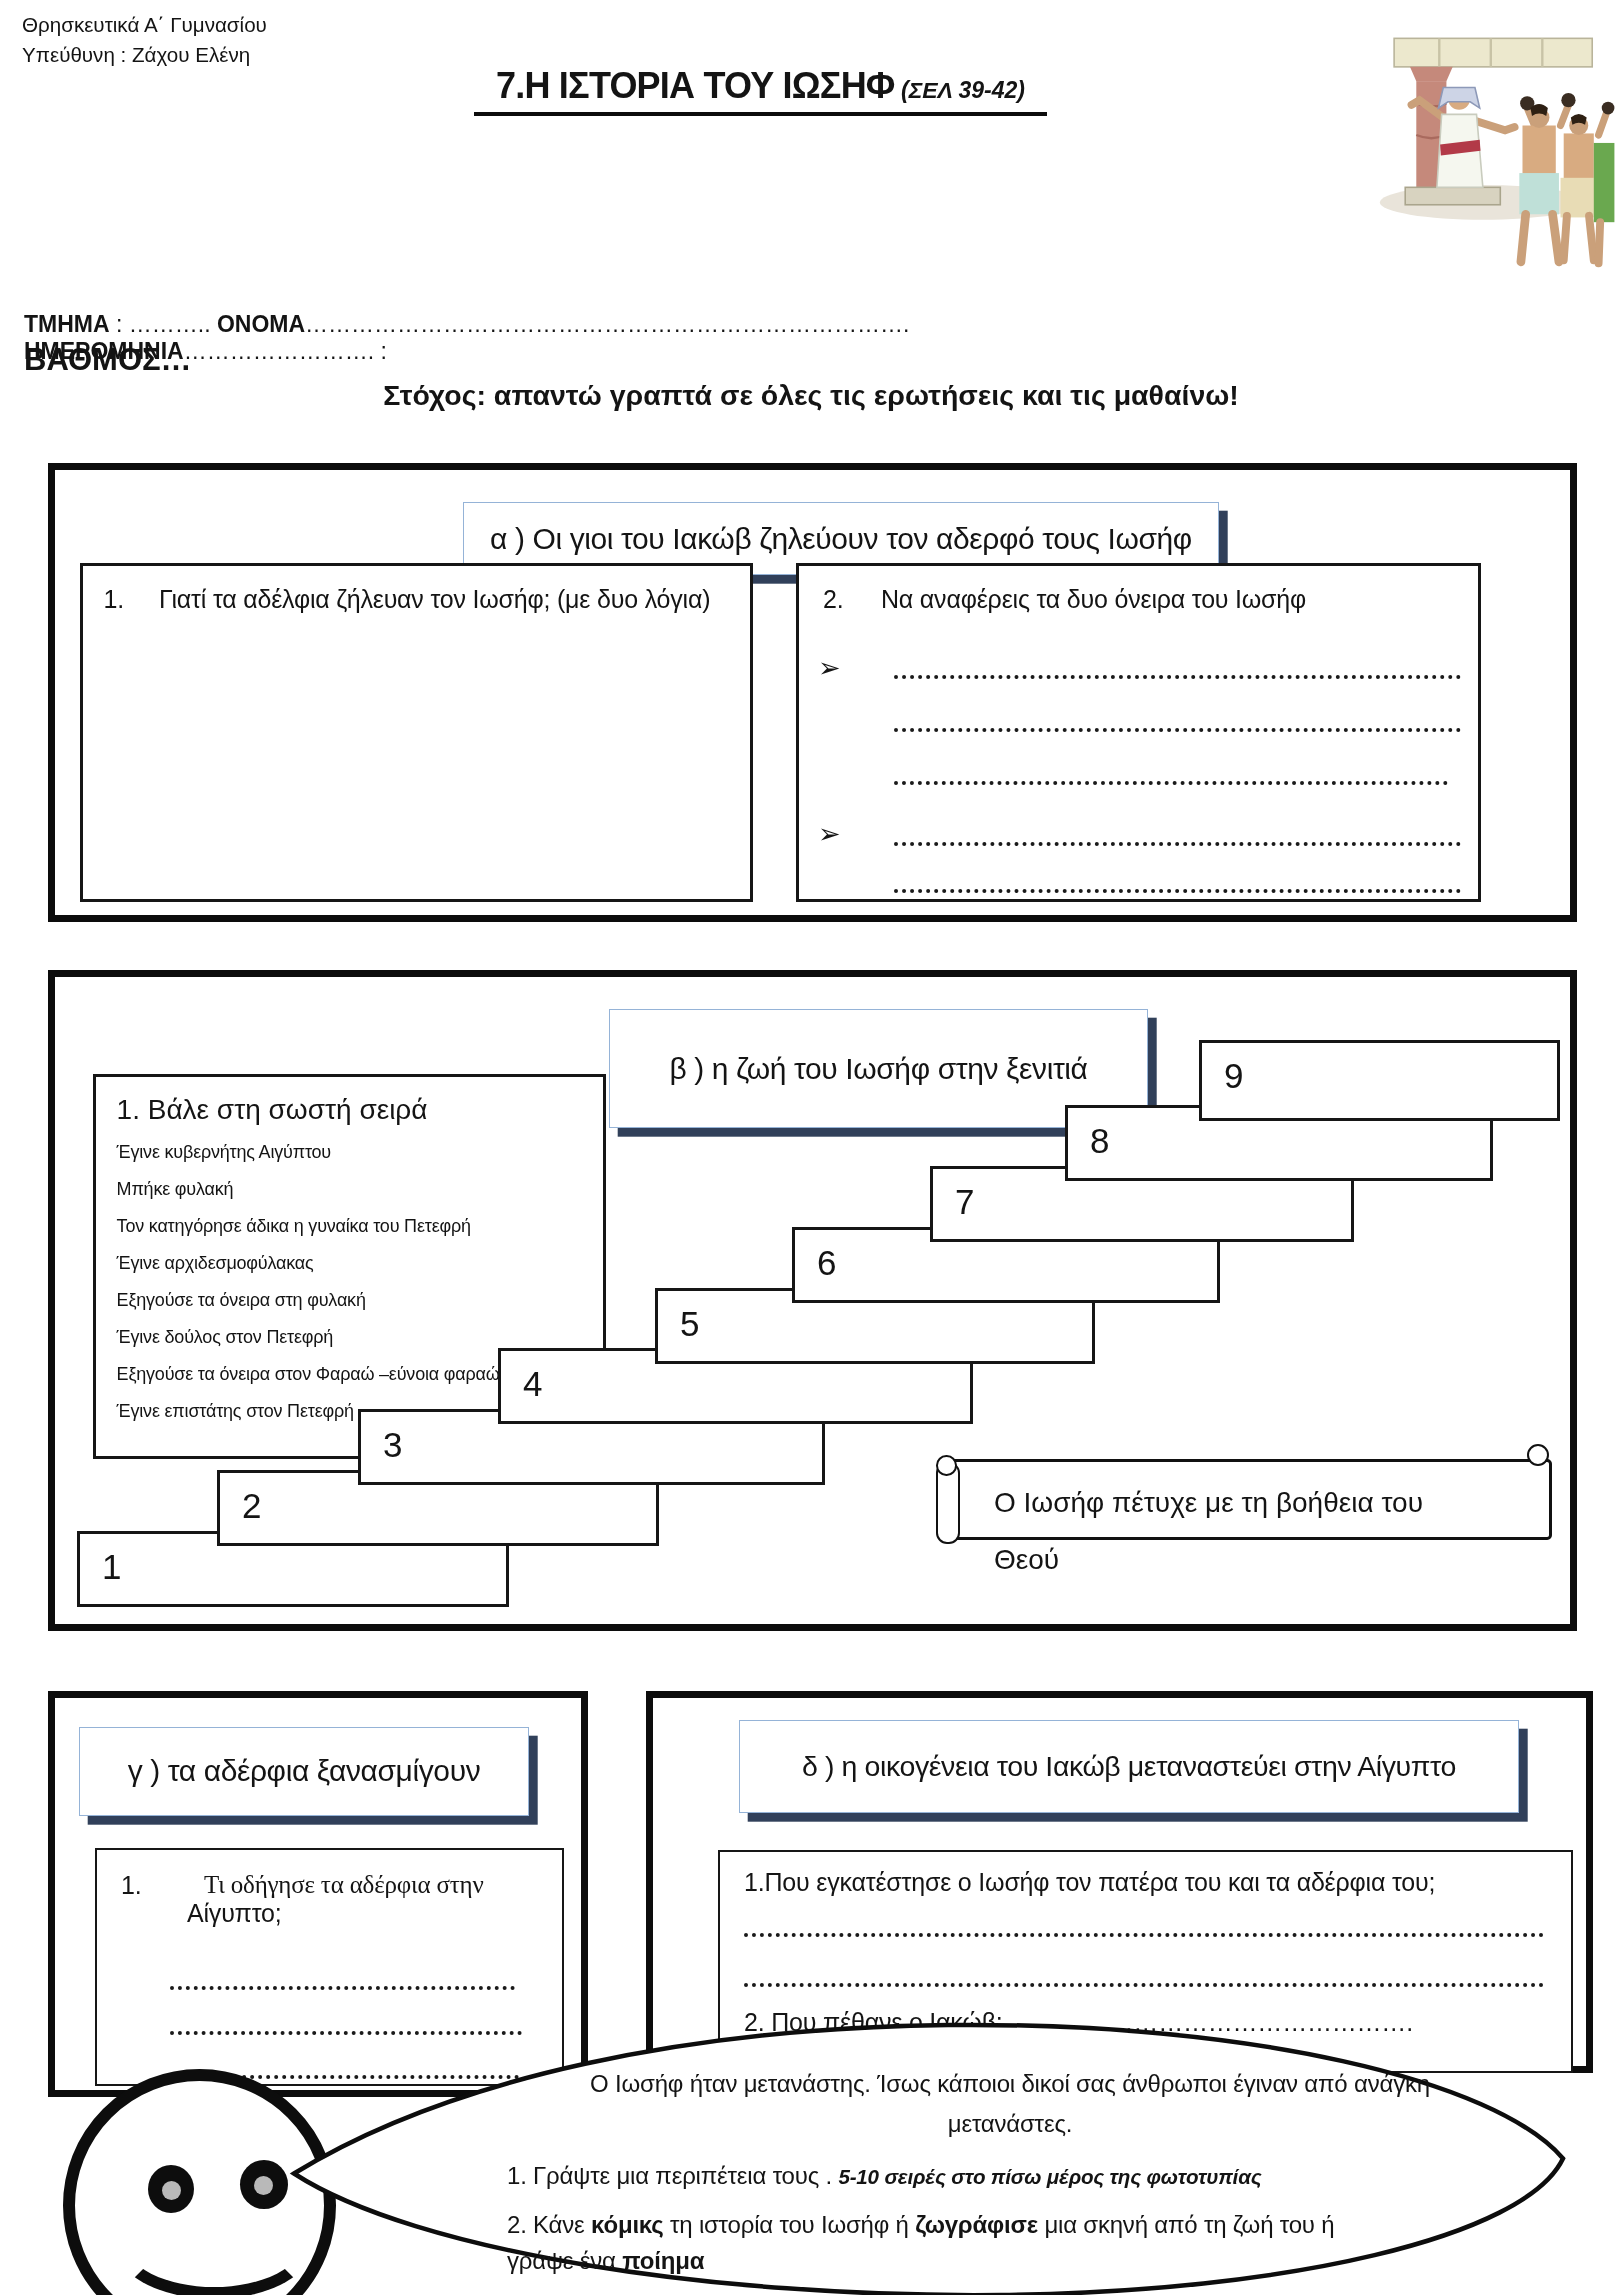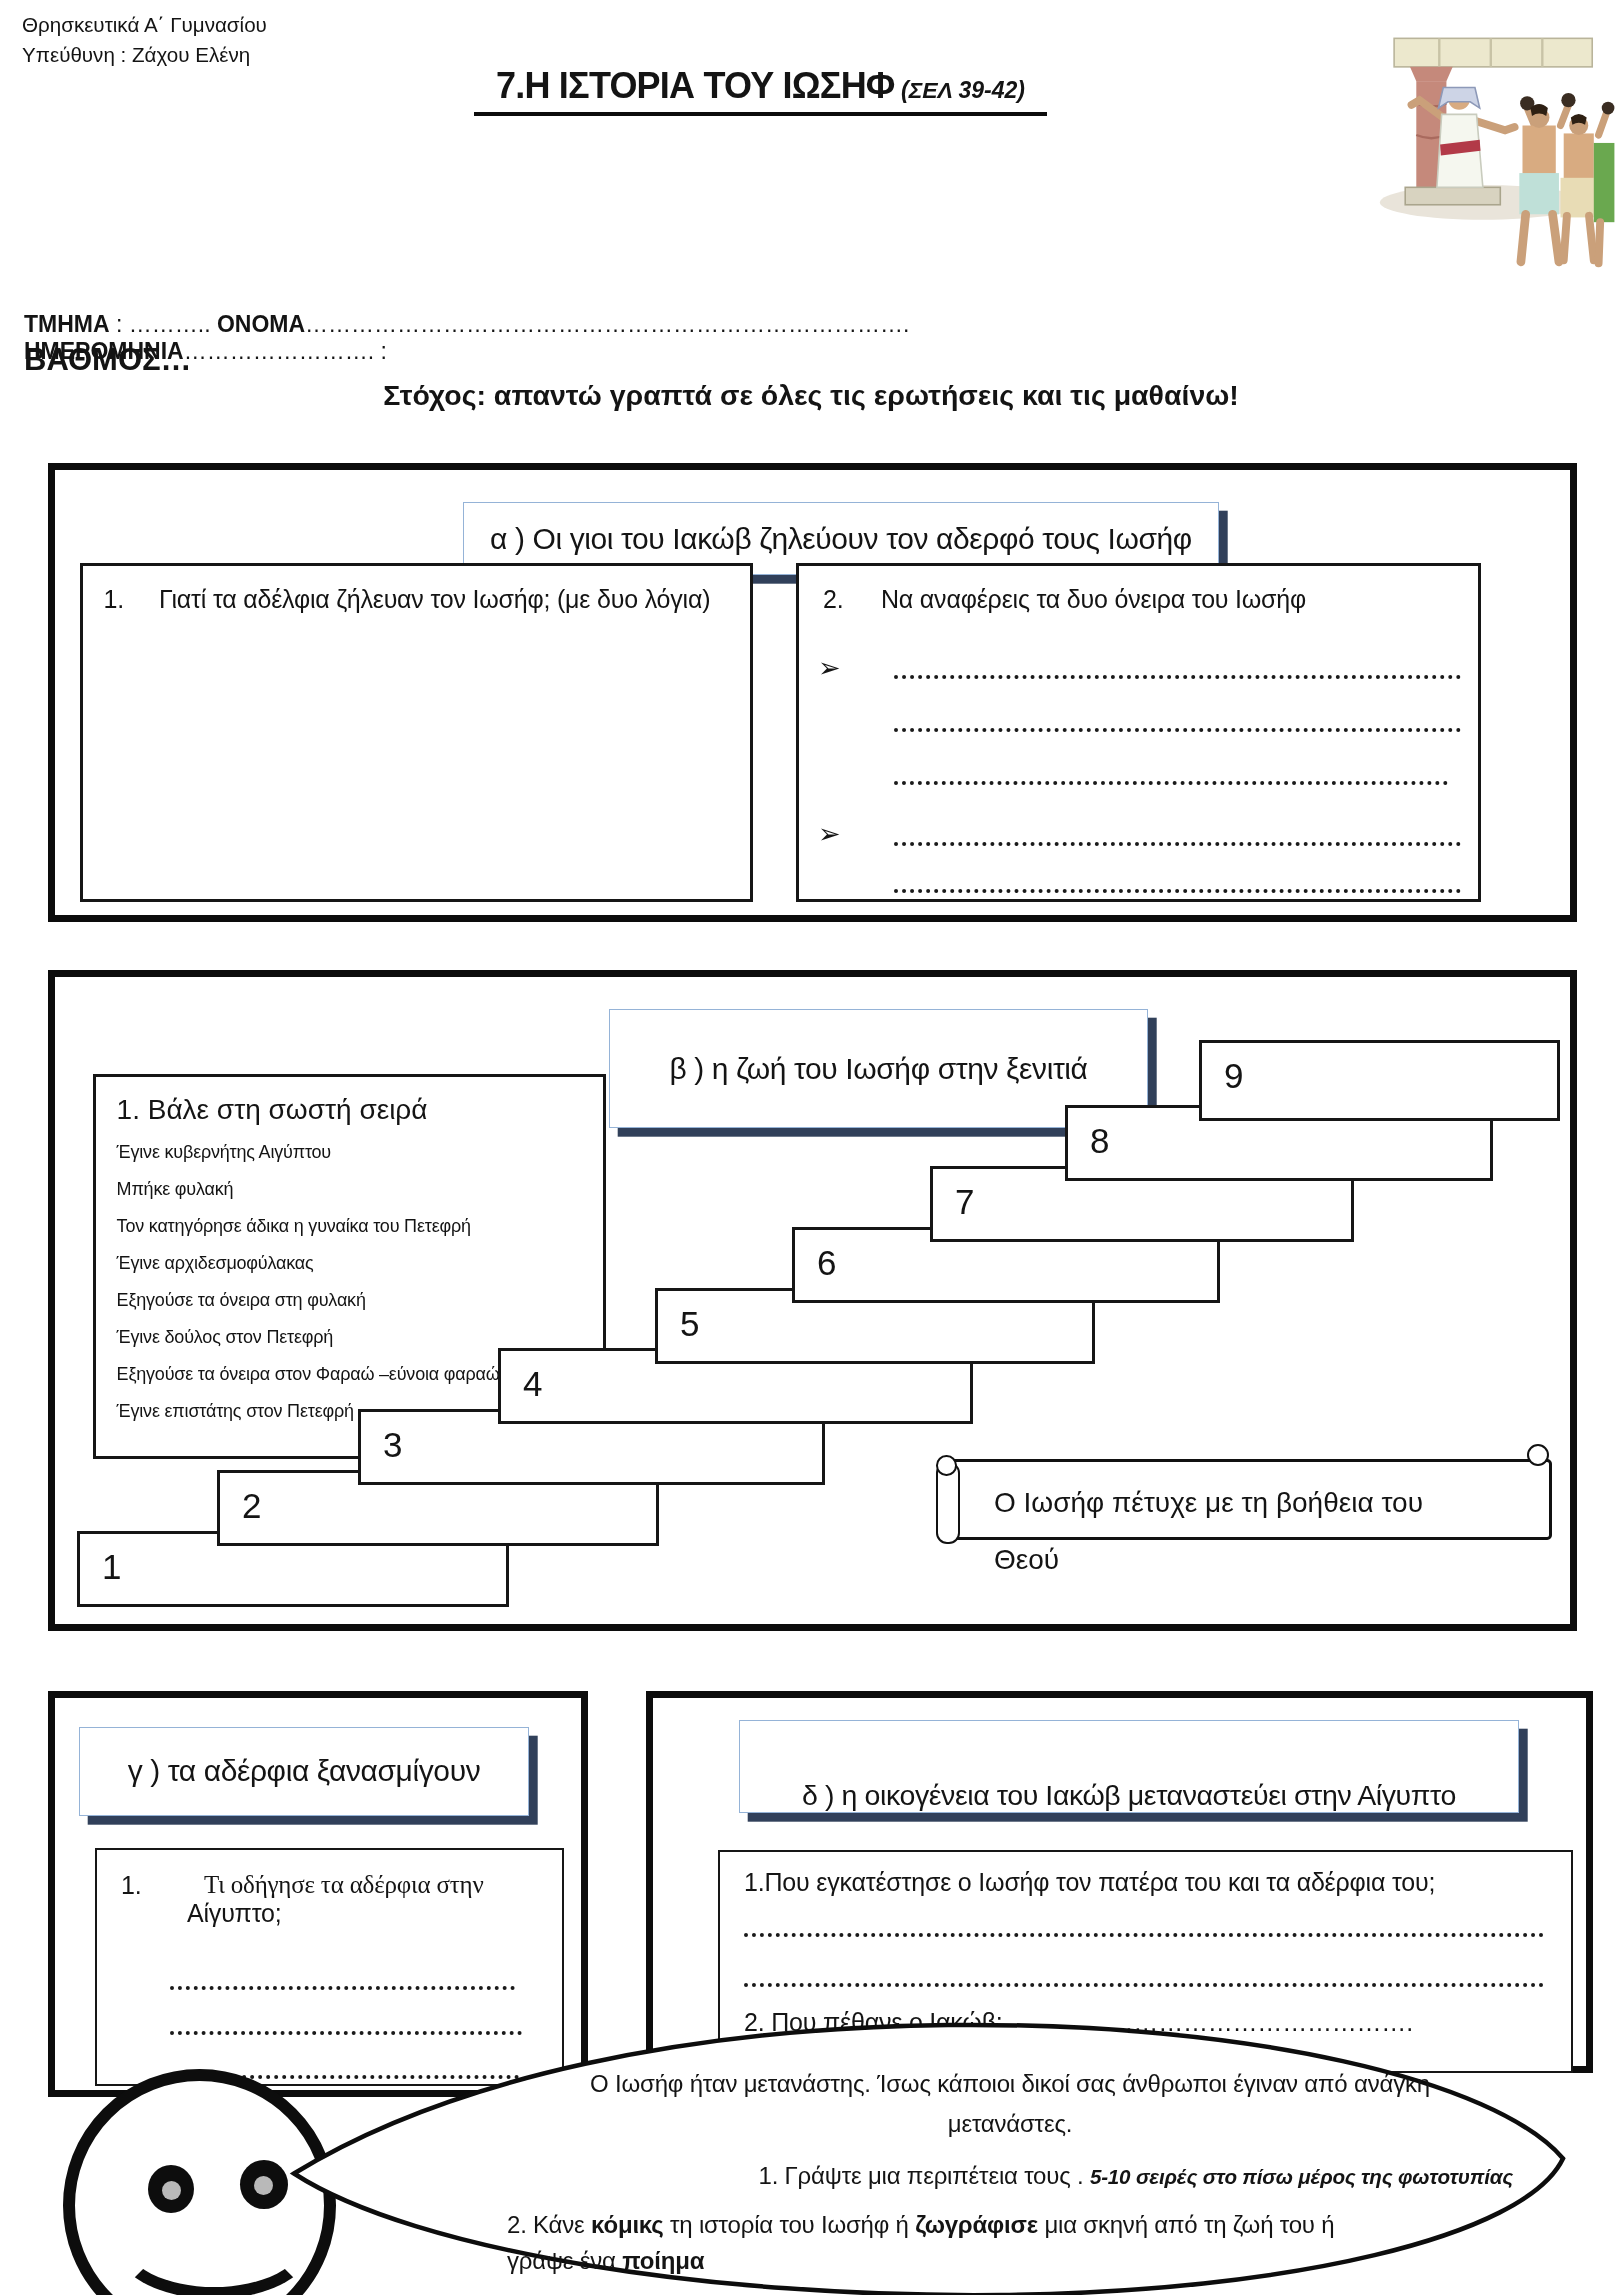--- a/index.html
+++ b/index.html
@@ -186,21 +186,21 @@
         <div style="margin-left:88px;font-family:Liberation Serif, serif;">Τι οδήγησε τα αδέρφια στην</div>
         <div style="margin-left:71px;">Αίγυπτο;</div>
       </div>
       <div class="dots" style="position:absolute;left:73px;top:136px;width:345px;"></div>
       <div class="dots" style="position:absolute;left:73px;top:181px;width:352px;"></div>
       <div class="dots" style="position:absolute;left:73px;top:225px;width:349px;"></div>
     </div>
   </div>
 
   <div class="sec" style="left:646px;top:1691px;width:947px;height:382px;">
-    <div class="hdrbox" style="left:86px;top:22px;width:780px;height:93px;align-items:flex-end;">
+    <div class="hdrbox" style="left:86px;top:22px;width:780px;height:93px;">
       <div class="hdrtext" style="font-size:28.5px;">δ )  η οικογένεια του Ιακώβ μεταναστεύει στην Αίγυπτο</div>
     </div>
     <div class="thinbox" style="left:65px;top:152px;width:855px;height:223px;padding:16px 24px;overflow:visible;">
       <div class="qtext">1.Που εγκατέστησε ο Ιωσήφ τον πατέρα του και τα αδέρφια του;</div>
       <div class="dots" style="margin-top:36px;width:800px;"></div>
       <div class="dots" style="margin-top:46px;width:800px;"></div>
       <div class="qtext" style="margin-top:20.6px;">
         <span>2. Που πέθανε ο Ιακώβ;</span><span>  ………………………………………….</span>
       </div>
       <div class="qtext" style="margin-top:11px;">3. Ποια είναι η φράση κλειδί στη ιστορία του Ιωσήφ;</div>
@@ -218,21 +218,21 @@
       <path d="M 8 210
                C 220 80, 540 16, 880 12
                C 1280 8, 1610 85, 1700 190
                C 1650 295, 1330 368, 950 372
                C 570 376, 170 315, 8 210 Z" fill="#ffffff" stroke="#0d0d0d" stroke-width="6"></path>
     </svg>
   </div>
   <div class="abs" style="left:507px;top:2066px;width:1006px;z-index:6;">
     <div class="bubbletext" style="text-align:center;">Ο Ιωσήφ ήταν μετανάστης.  Ίσως κάποιοι δικοί σας άνθρωποι έγιναν από ανάγκη</div>
     <div class="bubbletext" style="text-align:center;margin-top:4.8px;">μετανάστες.</div>
-    <div class="bubbletext" style="margin-top:17.4px;text-align:right;">
+    <div class="bubbletext" style="margin-top:17.4px;">
       <span>1. Γράψτε μια περιπέτεια τους . </span><span class="b i" style="font-size:20.6px;">5-10 σειρές  στο πίσω μέρος της φωτοτυπίας</span>
     </div>
     <div class="bubbletext" style="margin-top:12.7px;">
       <span>2. Κάνε </span><span class="b">κόμικς</span><span> τη ιστορία του Ιωσήφ  ή </span><span class="b">ζωγράφισε</span><span>  μια σκηνή  από τη ζωή του ή</span>
     </div>
     <div class="bubbletext" style="margin-top:1px;">
       <span>γράψε ένα </span><span class="b">ποίημα</span>
     </div>
   </div>
 

